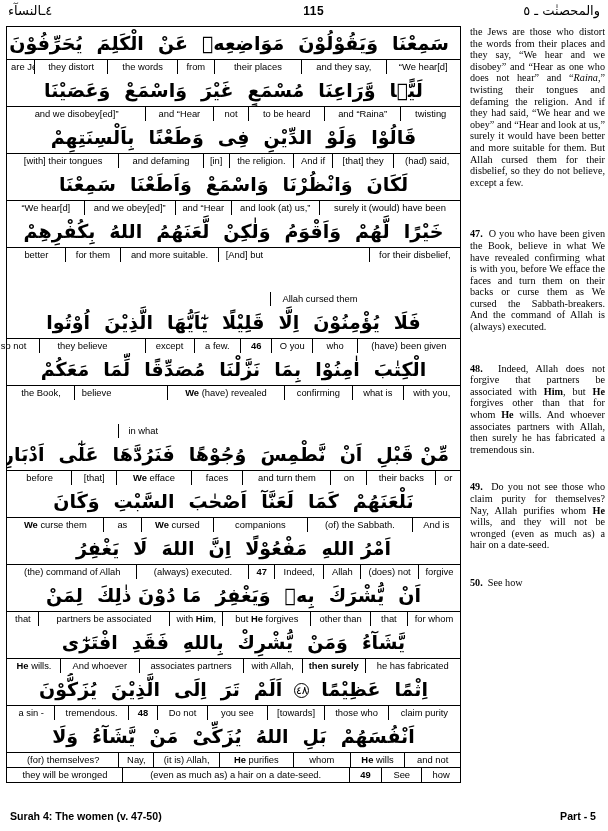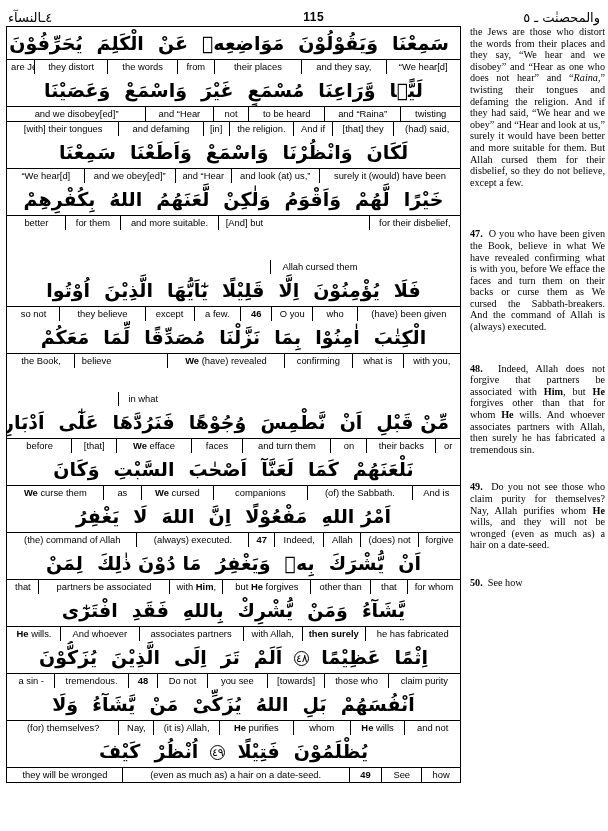--- a/index.html
+++ b/index.html
@@ -20,21 +20,21 @@
     width: 608px;
     height: 831px;
     position: relative;
     box-sizing: border-box;
     padding: 0;
   }
 
   
   .page-header {
     display: flex;
-    align-items: flex-end;
+    align-items: flex-start;
     justify-content: space-between;
     height: 26px;
     padding: 4px 8px 2px 8px;
     box-sizing: border-box;
   }
   .hdr-arabic {
     font-family: "DejaVu Sans", sans-serif;
     font-size: 13px;
     direction: rtl;
     white-space: nowrap;
@@ -196,20 +196,21 @@
           <div class="en-line">
             <div class="en-cell" style="width: 59.6px;">twisting</div>
             <div class="en-cell" style="width: 76.49px;">and “Raina”</div>
             <div class="en-cell" style="width: 75.5px;">to be heard</div>
             <div class="en-cell" style="width: 35.76px;">not</div>
             <div class="en-cell" style="width: 67.55px;">and “Hear</div>
             <div class="en-cell" style="width: 137.09px;">and we disobey[ed]”</div>
           </div>
         </div>
         <div class="ayah-row">
+          <div class="ar-line"><span class="seg">قَالُوْا</span><span class="seg">وَلَوْ</span><span class="seg">الدِّيْنِ</span><span class="seg">فِى</span><span class="seg">وَطَعْنًا</span><span class="seg">بِاَلْسِنَتِهِمْ</span></div>
           <div class="en-line">
             <div class="en-cell" style="width: 66.56px;">(had) said,</div>
             <div class="en-cell" style="width: 61.59px;">[that] they</div>
             <div class="en-cell" style="width: 38.74px;">And if</div>
             <div class="en-cell" style="width: 64.57px;">the religion.</div>
             <div class="en-cell" style="width: 25.83px;">[in]</div>
             <div class="en-cell" style="width: 84.44px;">and defaming</div>
             <div class="en-cell" style="width: 110.27px;">[with] their tongues</div>
           </div>
         </div>
@@ -235,21 +236,21 @@
           </div>
         </div>
         <div class="ayah-row">
           <div class="ar-line"><span class="seg">فَلَا</span><span class="seg">يُؤْمِنُوْنَ</span><span class="seg">اِلَّا</span><span class="seg">قَلِيْلًا</span><span class="seg">يٰٓاَيُّهَا</span><span class="seg">الَّذِيْنَ</span><span class="seg">اُوْتُوا</span></div>
           <div class="en-line">
             <div class="en-cell" style="width: 103.28px;">(have) been given</div>
             <div class="en-cell" style="width: 44.42px;">who</div>
             <div class="en-cell" style="width: 41.09px;">O you</div>
             <div class="en-cell num" style="width: 31.1px;">46</div>
             <div class="en-cell" style="width: 46.64px;">a few.</div>
-            <div class="en-cell" style="width: 48.86px;">except</div>
+            <div class="en-cell" style="width: 48.86px; margin-left: 20px;">except</div>
             <div class="en-cell" style="width: 85.51px;">they believe</div>
             <div class="en-cell" style="width: 51.09px;">so not</div>
           </div>
         </div>
         <div class="ayah-row">
           <div class="ar-line"><span class="seg">الْكِتٰبَ</span><span class="seg">اٰمِنُوْا</span><span class="seg">بِمَا</span><span class="seg">نَزَّلْنَا</span><span class="seg">مُصَدِّقًا</span><span class="seg">لِّمَا</span><span class="seg">مَعَكُمْ</span></div>
           <div class="en-line">
             <div class="en-cell" style="width: 57.3px;">with you,</div>
             <div class="en-cell" style="width: 50.93px;">what is</div>
             <div class="en-cell" style="width: 67.91px;">confirming</div>
@@ -337,21 +338,20 @@
             <div class="en-cell" style="width: 55.74px;">and not</div>
             <div class="en-cell" style="width: 54.53px;"><b>He</b> wills</div>
             <div class="en-cell" style="width: 56.95px;">whom</div>
             <div class="en-cell" style="width: 73.92px;"><b>He</b> purifies</div>
             <div class="en-cell" style="width: 65.44px;">(it is) Allah,</div>
             <div class="en-cell" style="width: 35.14px;">Nay,</div>
             <div class="en-cell" style="width: 110.27px;">(for) themselves?</div>
           </div>
         </div>
         <div class="ayah-row">
-          <div class="ar-line"><span class="seg">يُظْلَمُوْنَ</span><span class="seg">فَتِيْلًا</span><span class="ayah-num">٤٩</span><span class="seg">اُنْظُرْ</span><span class="seg">كَيْفَ</span></div>
           <div class="en-line">
             <div class="en-cell" style="width: 38.78px; text-align: center;">how</div>
             <div class="en-cell" style="width: 39.99px;">See</div>
             <div class="en-cell num" style="width: 32.72px;">49</div>
             <div class="en-cell" style="width: 226.61px;">(even as much as) a hair on a date-seed.</div>
             <div class="en-cell" style="width: 113.91px;">they will be wronged</div>
           </div>
         </div>
       </div>
 
@@ -372,14 +372,18 @@
           <p class="c-para"><span class="vnum">49.</span>&nbsp;&nbsp;<span>Do you not see those who claim purity for themselves? Nay, Allah purifies whom <b>He</b> wills, and they will not be wronged (even as much as) a hair on a date-seed.</span></p>
         </div>
         <div class="c-gap-sm"></div>
         <div class="c-block">
           <p class="c-para"><span class="vnum">50.</span>&nbsp;&nbsp;<span>See how</span></p>
         </div>
       </div>
 
   </div>
 
+  <div class="page-footer">
+    <div>Surah 4: The women (v. 47-50)</div>
+    <div>Part - 5</div>
+  </div>
 
 </div>
 
 </body></html>

